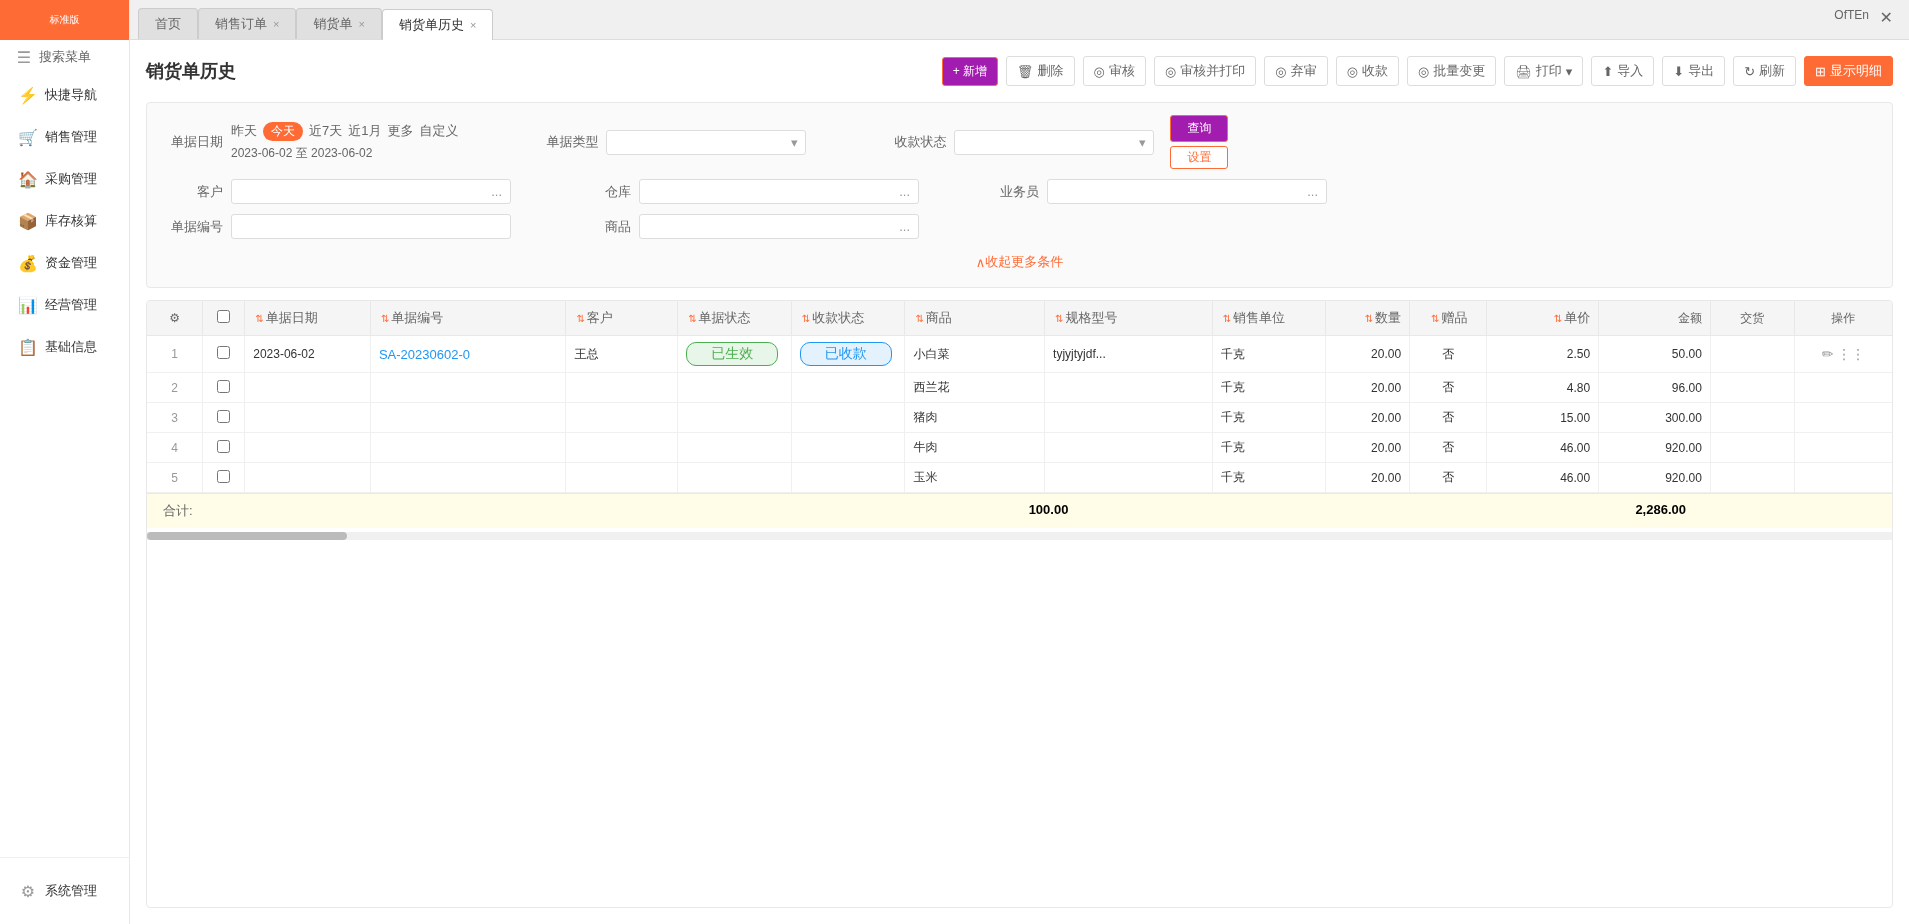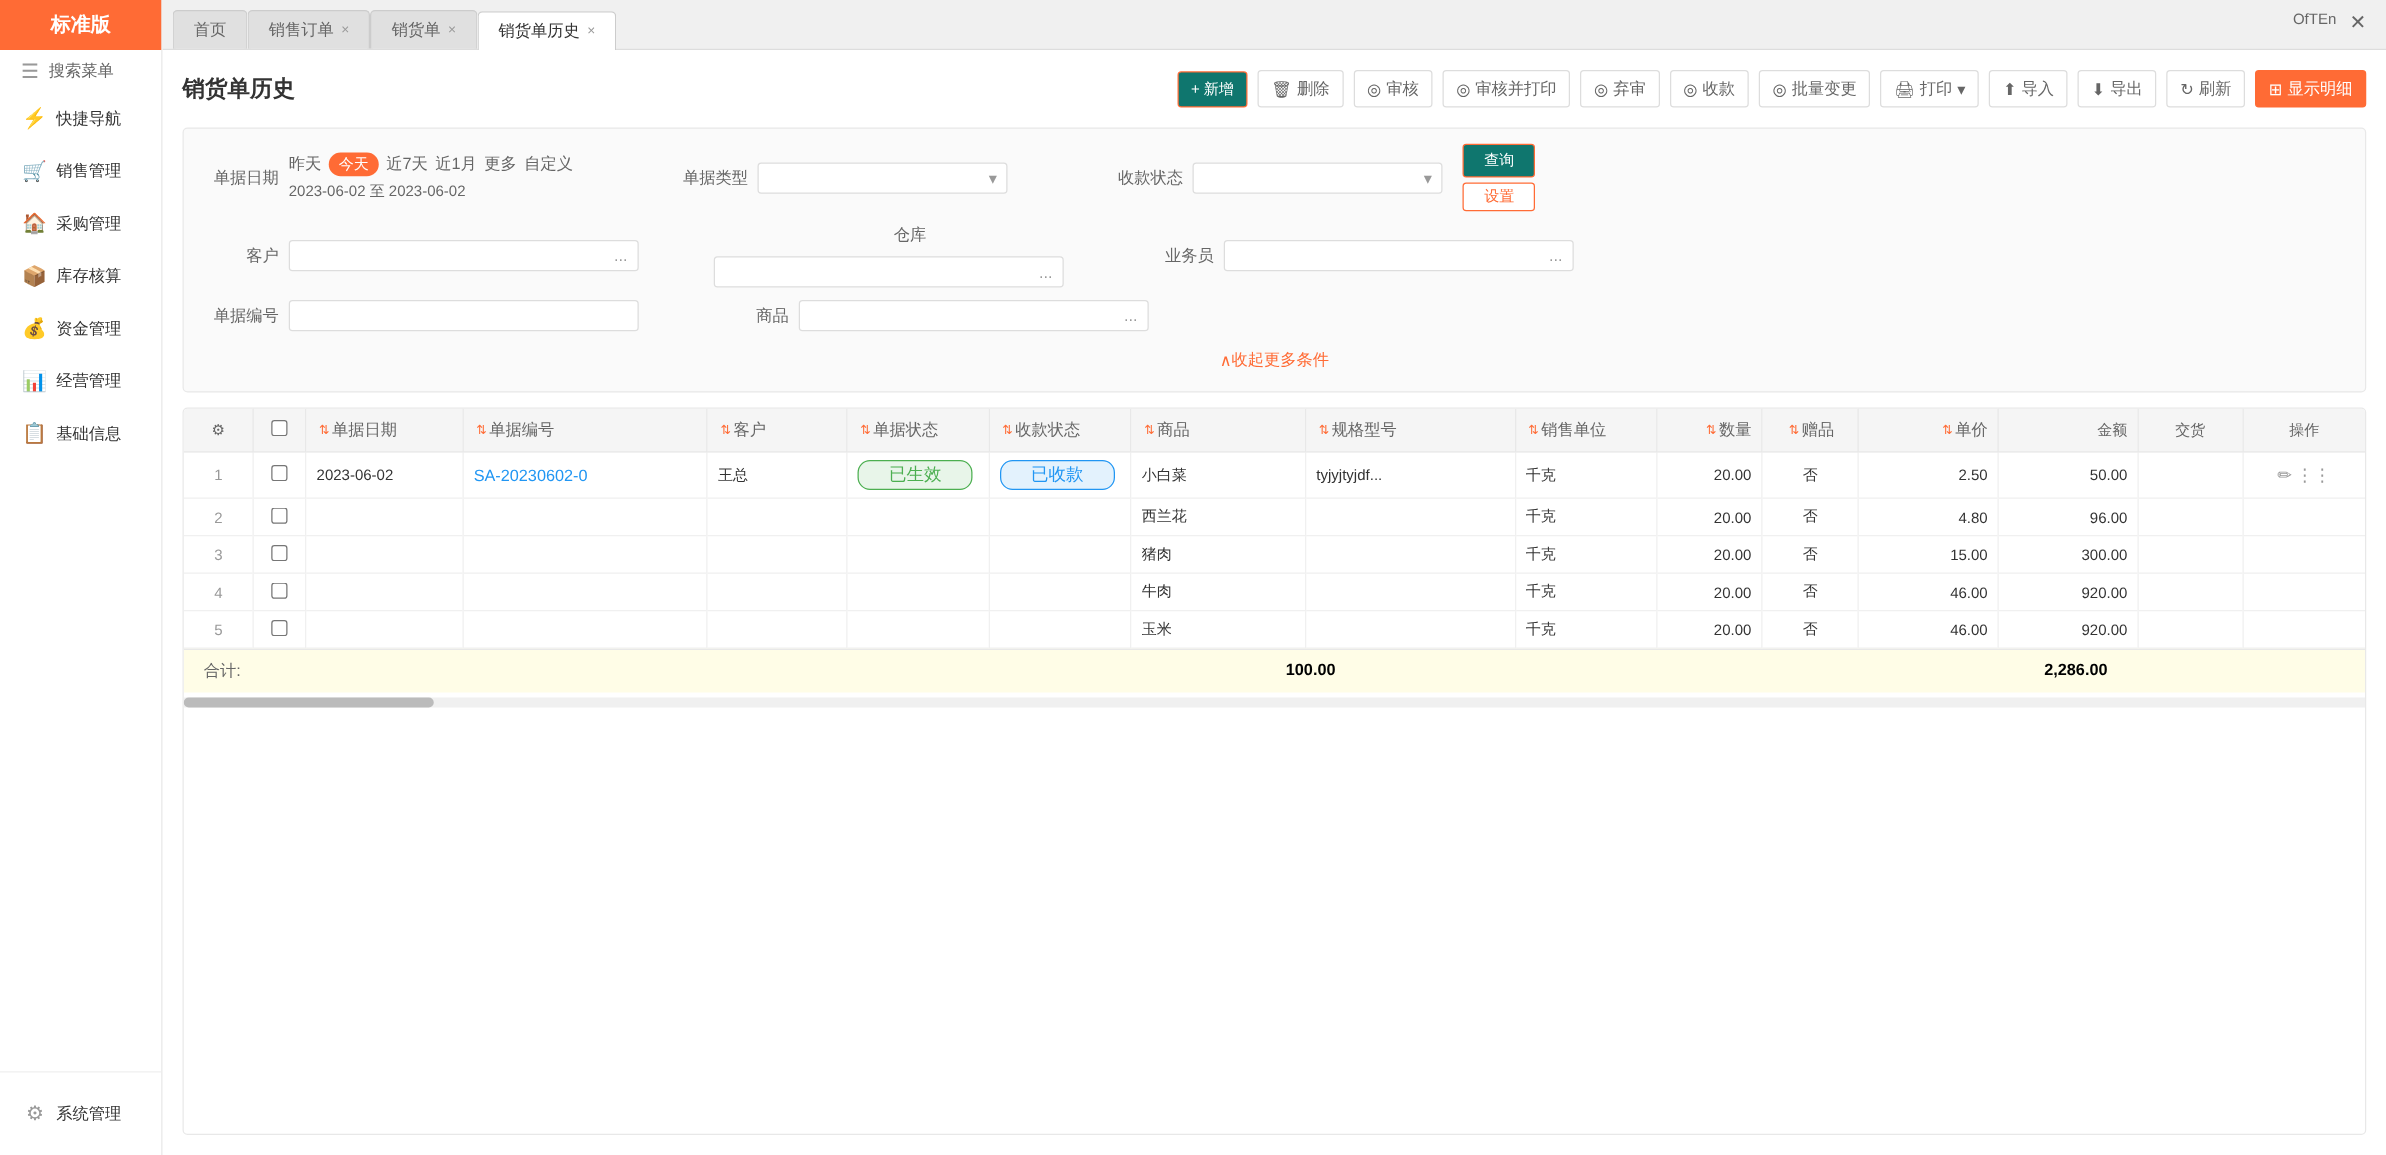--- a/index.html
+++ b/index.html
@@ -1,20 +1,20 @@
 <!DOCTYPE html>
 <html><head>
   <meta charset="utf-8">
   <style>
     * { box-sizing: border-box; margin: 0; padding: 0; font-family: "Microsoft YaHei", Arial, sans-serif; font-size: 13px; }
     body { display: flex; height: 924px; overflow: hidden; background: #f5f5f5; }
 
     
     .sidebar { width: 130px; background: #fff; border-right: 1px solid #e8e8e8; display: flex; flex-direction: column; }
-    .sidebar-logo { height: 40px; background: #ff6b35; display: flex; align-items: center; justify-content: center; color: white; font-size: 16px; font-weight: bold; }
+    .sidebar-logo { height: 40px; background: #ff6b35; display: flex; align-items: center; justify-content: center; color: white; font-size: 10px; font-weight: normal; }
     .sidebar-item { display: flex; align-items: center; gap: 8px; padding: 12px 16px; cursor: pointer; color: #333; border-left: 3px solid transparent; }
     .sidebar-item-icon { width: 18px; height: 18px; display: flex; align-items: center; justify-content: center; color: #999; font-size: 16px; }
     .sidebar-bottom { margin-top: auto; padding: 12px 0; border-top: 1px solid #f0f0f0; }
 
     
     .main { flex: 1; display: flex; flex-direction: column; overflow: hidden; }
 
     
     .tabs-bar { height: 40px; background: #f0f0f0; display: flex; align-items: flex-end; border-bottom: 1px solid #ddd; padding: 0 8px; }
     .tab { padding: 6px 16px; background: #e0e0e0; border: 1px solid #ccc; border-bottom: none; border-radius: 4px 4px 0 0; cursor: pointer; color: #666; display: flex; align-items: center; gap: 6px; margin-right: 0; font-size: 12px; }
@@ -22,21 +22,21 @@
     .tab-close { font-size: 11px; color: #999; cursor: pointer; }
 
     
     .content { flex: 1; padding: 16px; background: white; overflow-y: auto; display: flex; flex-direction: column; }
 
     
     .page-header { display: flex; align-items: center; justify-content: space-between; margin-bottom: 16px; }
     .page-title { font-size: 18px; font-weight: bold; color: #333; }
     .toolbar { display: flex; align-items: center; gap: 8px; flex-wrap: wrap; }
     .btn { padding: 5px 10px; border: 1px solid #ddd; border-radius: 3px; cursor: pointer; background: white; color: #666; font-size: 12px; display: flex; align-items: center; gap: 4px; }
-    .btn-primary { background: #0f766e; color: white; border-color: #ff6b35; }
+    .btn-primary { background: #a21caf; color: white; border-color: #ff6b35; }
 
     
     .filter-section { border: 1px solid #e8e8e8; border-radius: 4px; padding: 12px 16px; margin-bottom: 12px; background: #fafafa; }
     .filter-row { display: flex; align-items: center; margin-bottom: 10px; gap: 20px; }
     .filter-row:last-child { margin-bottom: 0; }
     .filter-item { display: flex; align-items: center; gap: 8px; }
     .filter-label { color: #666; white-space: nowrap; min-width: 60px; text-align: right; }
     .filter-input { border: 1px solid #ddd; border-radius: 3px; padding: 4px 8px; width: 160px; color: #333; background: white; }
     .date-shortcuts { display: flex; gap: 6px; margin-bottom: 4px; font-size: 12px; }
     .date-shortcut { color: #666; cursor: pointer; }
@@ -277,21 +277,21 @@
       </div>
 
       <div class="filter-row">
         <div class="filter-item">
           <span class="filter-label">客户</span>
           <div style="display:flex;align-items:center;border:1px solid #ddd;border-radius:3px;padding:4px 8px;width:280px;background:white;">
             <input class="filter-input" style="border: none; width: 100%; padding: 0px;" type="text">
             <span class="ellipsis-btn">...</span>
           </div>
         </div>
-        <div class="filter-item" style="margin-left:40px;flex-direction:column;">
+        <div class="filter-item" style="margin-left:40px;">
           <span class="filter-label">仓库</span>
           <div style="display:flex;align-items:center;border:1px solid #ddd;border-radius:3px;padding:4px 8px;width:280px;background:white;">
             <input class="filter-input" style="border: none; width: 100%; padding: 0px;" type="text">
             <span class="ellipsis-btn">...</span>
           </div>
         </div>
         <div class="filter-item" style="margin-left:40px;">
           <span class="filter-label">业务员</span>
           <div style="display:flex;align-items:center;border:1px solid #ddd;border-radius:3px;padding:4px 8px;width:280px;background:white;">
             <input class="filter-input" style="border: none; width: 100%; padding: 0px;" type="text">

